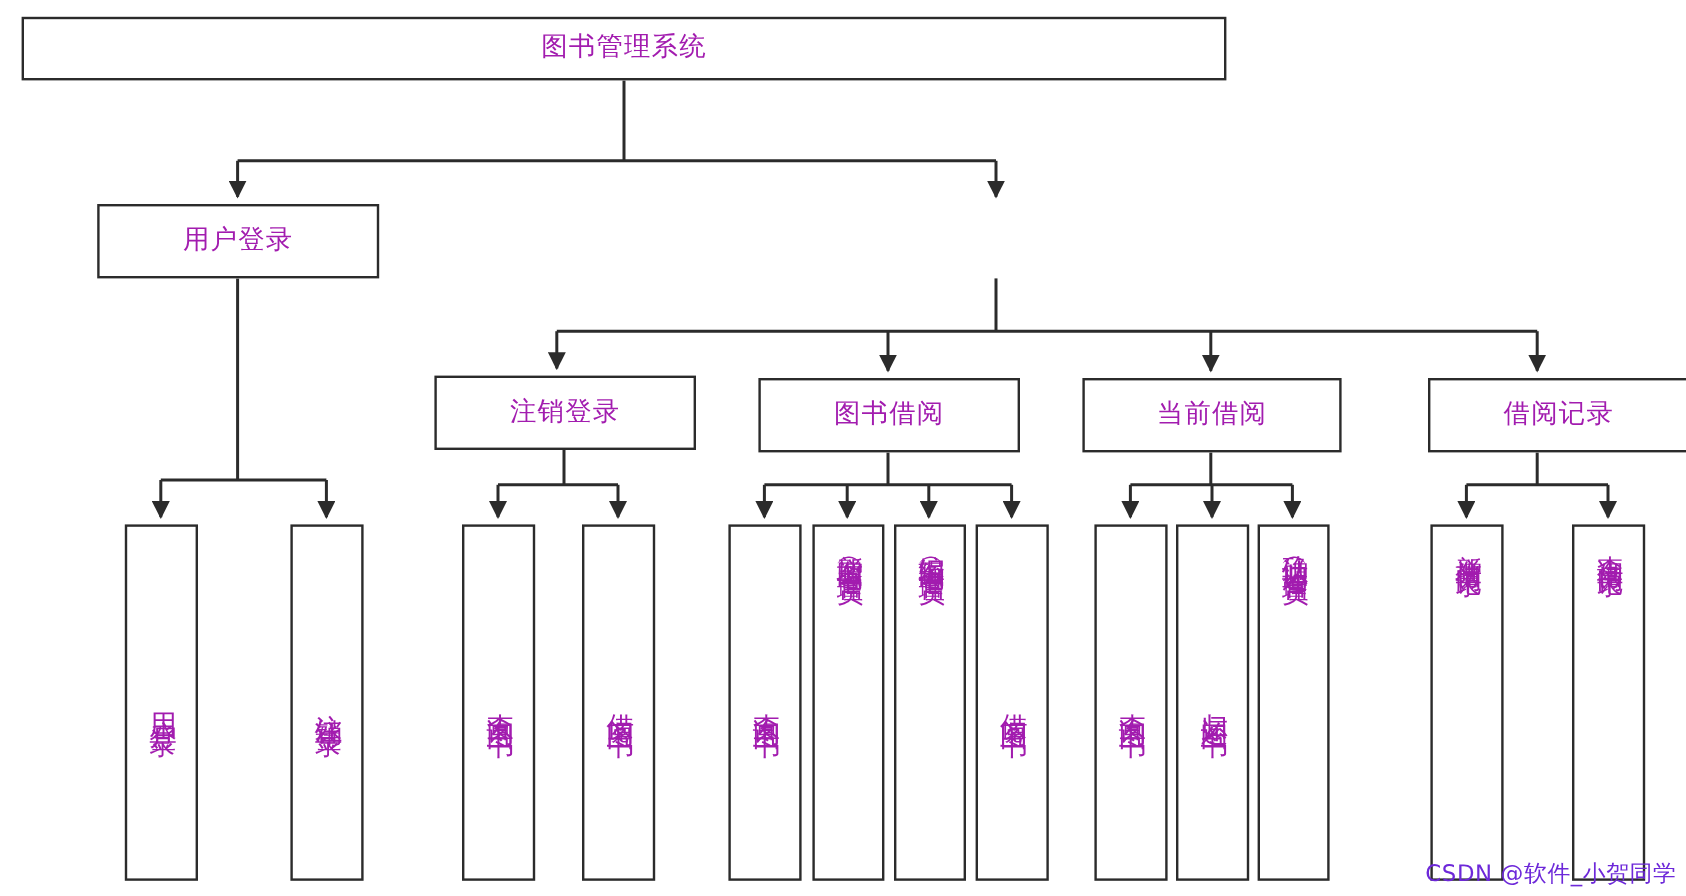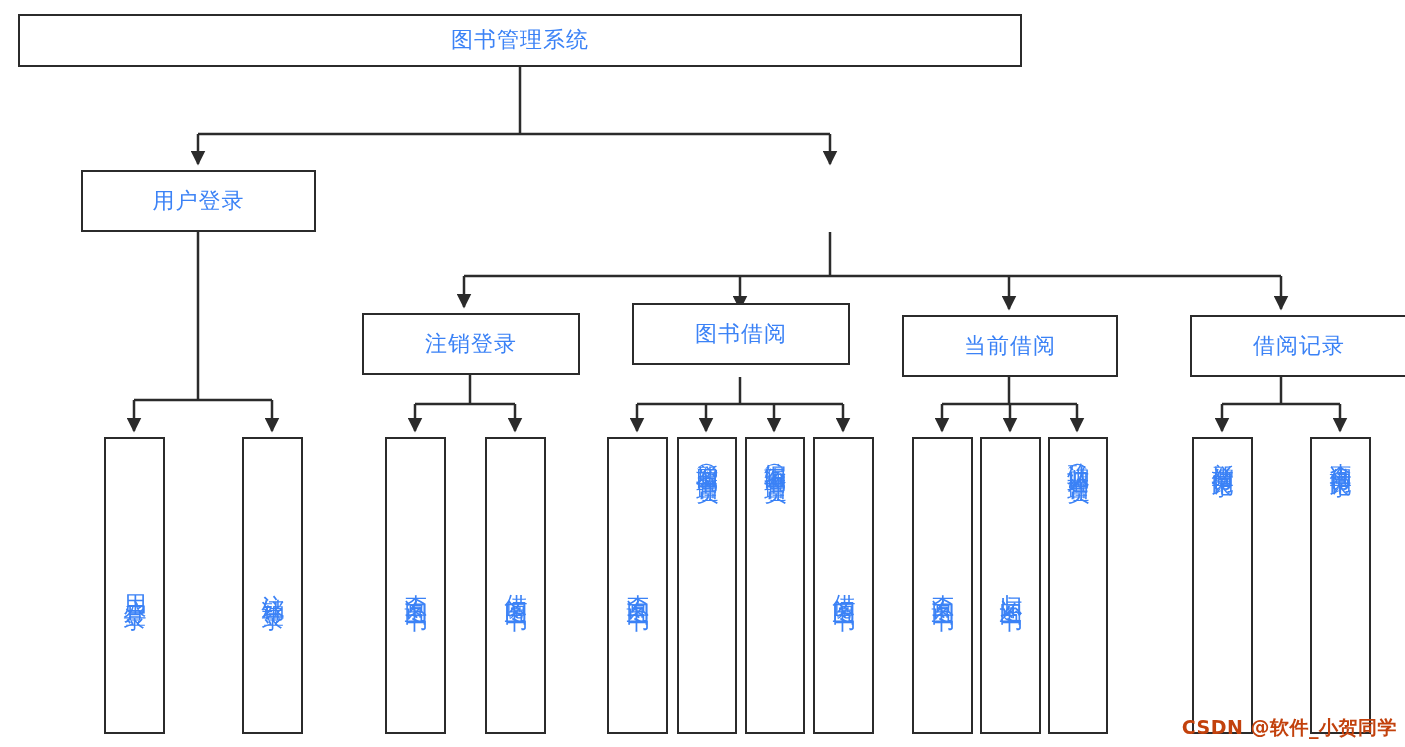--- a/index.html
+++ b/index.html
@@ -34,21 +34,21 @@
     background: #ffffff;
     display: flex;
     align-items: center;
     justify-content: center;
     overflow: hidden;
   }
   .node .label {
     font-size: 22px;
     line-height: 1.12;
     letter-spacing: 1px;
-    color: #3b82f6;
+    color: #a21caf;
     text-align: center;
     white-space: nowrap;
   }
   
   .node.horiz .label {
     writing-mode: horizontal-tb;
   }
   
   .node.vert {
     align-items: flex-start;
@@ -68,24 +68,23 @@
   }
   .node.vert.mid {
     align-items: center;
     padding-top: 0;
   }
   .watermark {
     position: absolute;
     right: 8px;
     bottom: 6px;
     font-size: 19px;
-    color: #c2410c;
+    color: #6d28d9;
     letter-spacing: 0.5px;
     white-space: nowrap;
-    font-weight: bold;
   }
 </style>
 </head>
 <body>
 
 <div id="canvas">
 
   <svg class="edges" viewBox="0 0 1405 747" xmlns="http://www.w3.org/2000/svg">
     <defs>
       <marker id="arrow" viewBox="0 0 10 10" refX="9" refY="5" markerWidth="6" markerHeight="6" orient="auto-start-reverse">
@@ -140,21 +139,21 @@
     <span class="label">图书管理系统</span>
   </div>
 
   <div class="node horiz" style="left:81px; top:170px; width:235px; height:62px;">
     <span class="label">用户登录</span>
   </div>
 
   <div class="node horiz" style="left:362px; top:313px; width:218px; height:62px;">
     <span class="label">注销登录</span>
   </div>
-  <div class="node horiz" style="left:632px; top:303px; width:218px; height:62px;">
+  <div class="node horiz" style="left:632px; top:315px; width:218px; height:62px;">
     <span class="label">图书借阅</span>
   </div>
   <div class="node horiz" style="left:902px; top:315px; width:216px; height:62px;">
     <span class="label">当前借阅</span>
   </div>
   <div class="node horiz" style="left:1172px; top:315px; width:218px; height:62px;margin-left:18px;">
     <span class="label">借阅记录</span>
   </div>
 
   <div class="node vert mid" style="left:104px; top:437px; width:61px; height:297px;">

